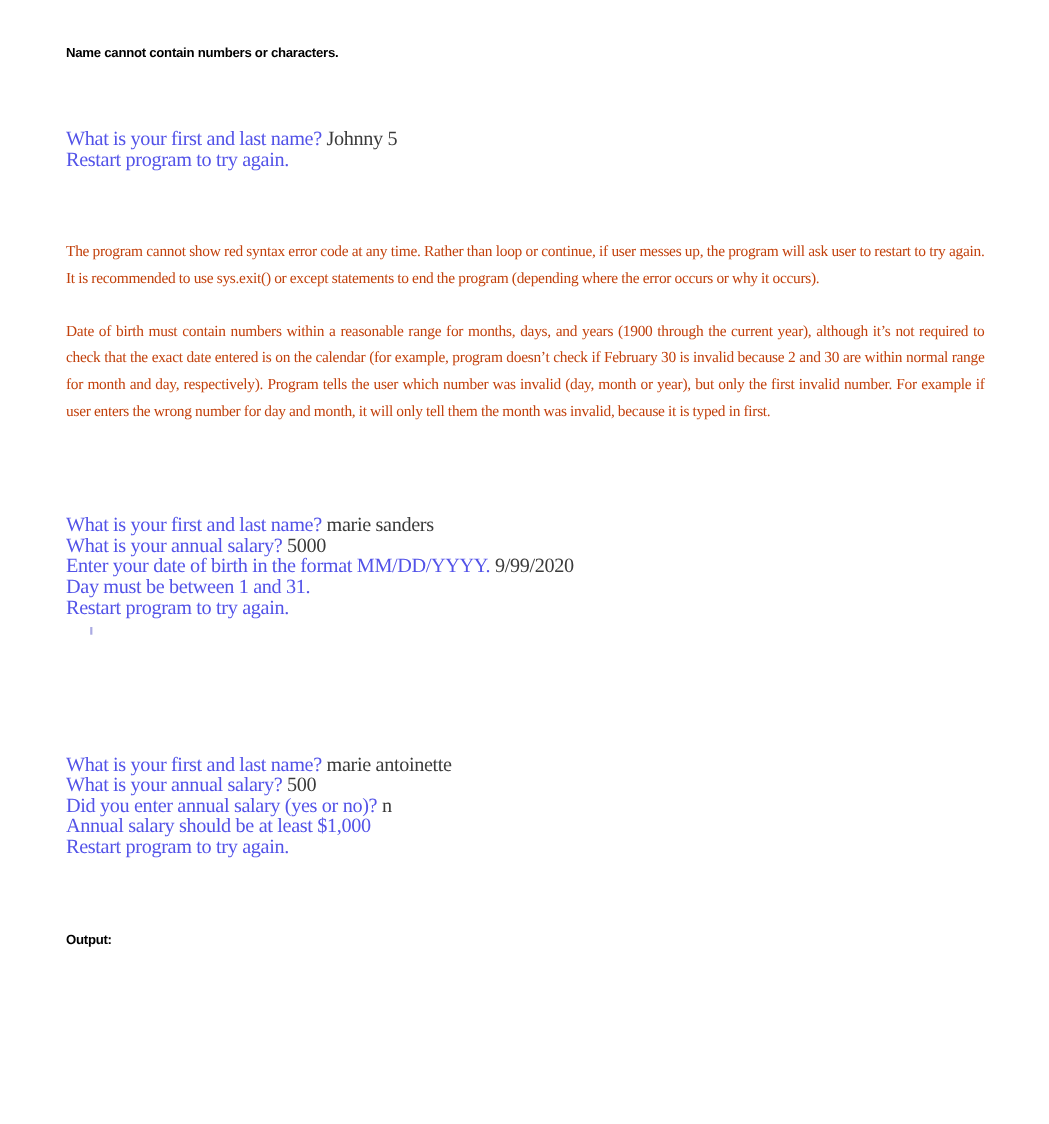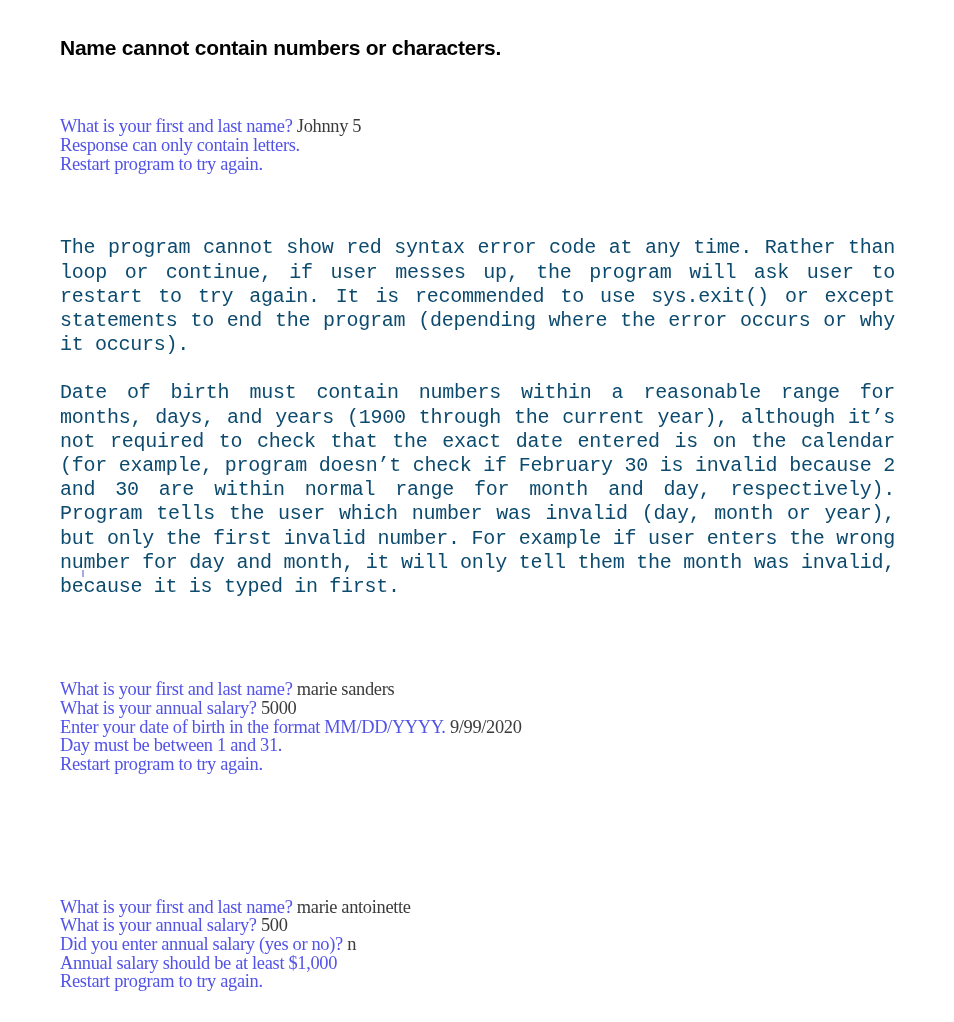--- a/index.html
+++ b/index.html
@@ -20,39 +20,39 @@
 
   .content {
     position: absolute;
     left: 60px;
     top: 36px;
     width: 835px;
   }
 
   
   .prose {
-    font-family: Liberation Mono, monospace;
-    font-size: 20px;
+    font-family: Liberation Serif, serif;
+    font-size: 14px;
     line-height: 24.2px;
-    color: #0c4a6e;
+    color: #c2410c;
     text-align: justify;
     text-justify: inter-word;
     margin: 0;
     letter-spacing: -0.25px;
     word-spacing: -0.2px;
   }
 
   .prose b,
   .bold-line {
     font-weight: bold;
   }
 
   .bold-line {
     font-family: "Liberation Sans", sans-serif;
-    font-size: 21px;
+    font-size: 12px;
     line-height: 24.2px;
     color: #000000;
     letter-spacing: -0.25px;
   }
 
   
   .console {
     font-family: Liberation Serif, serif;
     font-size: 18.4px;
     line-height: 18.6px;
@@ -93,21 +93,21 @@
 <body>
 
 <div class="page">
   <div class="content">
 
     <div class="bold-line">Name cannot contain numbers or characters.</div>
 
     <div class="sp-after-h1"></div>
 
     <div class="console">
-      <span class="console-line"><span class="prompt">What is your first and last name?</span><span class="input"> Johnny 5</span></span><span class="console-line"><span class="prompt">Response can only contain letters.</span><span class="input"></span></span><span class="console-line"><span class="prompt">Restart program to try again.</span><span class="input"></span></span>
+      <span class="console-line"><span class="prompt">What is your first and last name?</span><span class="input"> Johnny 5</span></span><span class="console-line"><span class="prompt">Restart program to try again.</span><span class="input"></span></span>
     </div>
 
     <div class="sp-block"></div>
 
     <p class="prose">The program cannot show red syntax error code at any time. Rather than loop or continue, if user messes up, the program will ask user to restart to try again. It is recommended to use sys.exit() or except statements to end the program (depending where the error occurs or why it occurs).</p>
 
     <div class="sp-para"></div>
 
     <p class="prose">Date of birth must contain numbers within a reasonable range for months, days, and years (1900 through the current year), although it’s not required to check that the exact date entered is on the calendar (for example, program doesn’t check if February 30 is invalid because 2 and 30 are within normal range for month and day, respectively). Program tells the user which number was invalid (day, month or year), but only the first invalid number. For example if user enters the wrong number for day and month, it will only tell them the month was invalid, because it is typed in first.</p>
 

